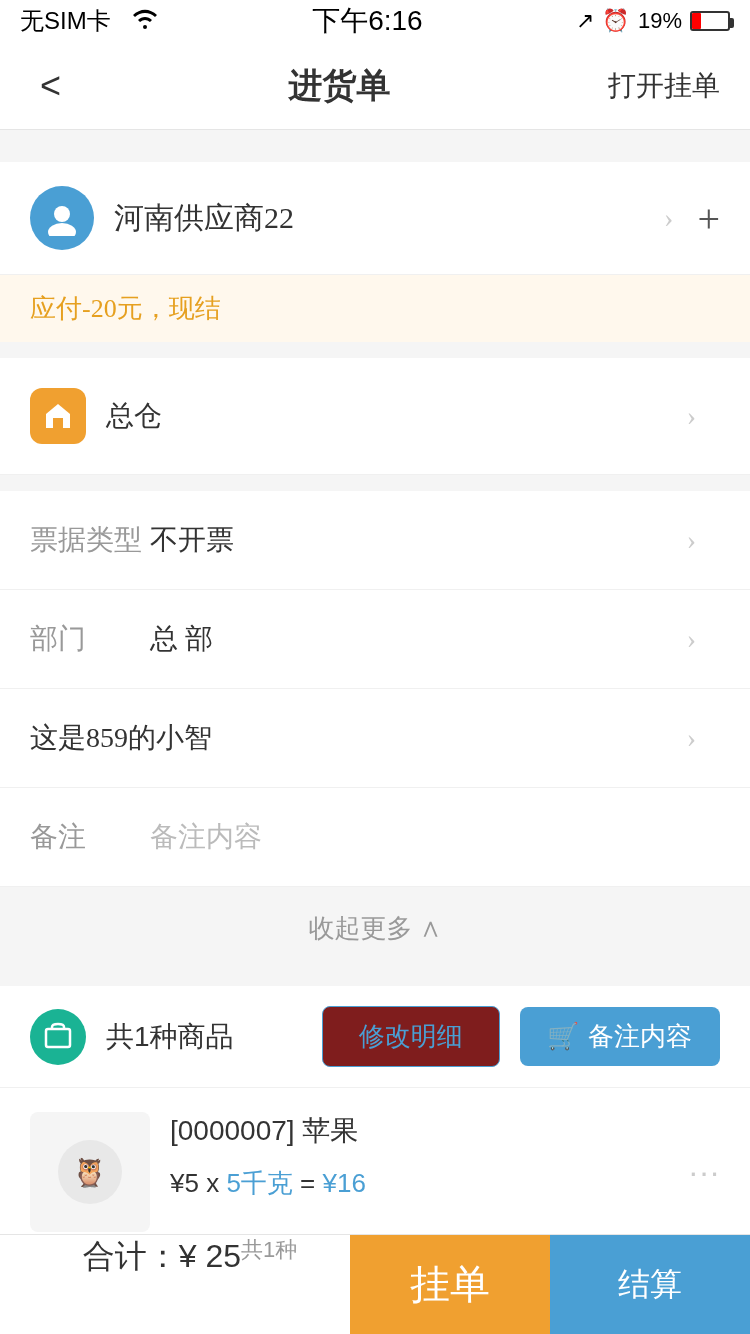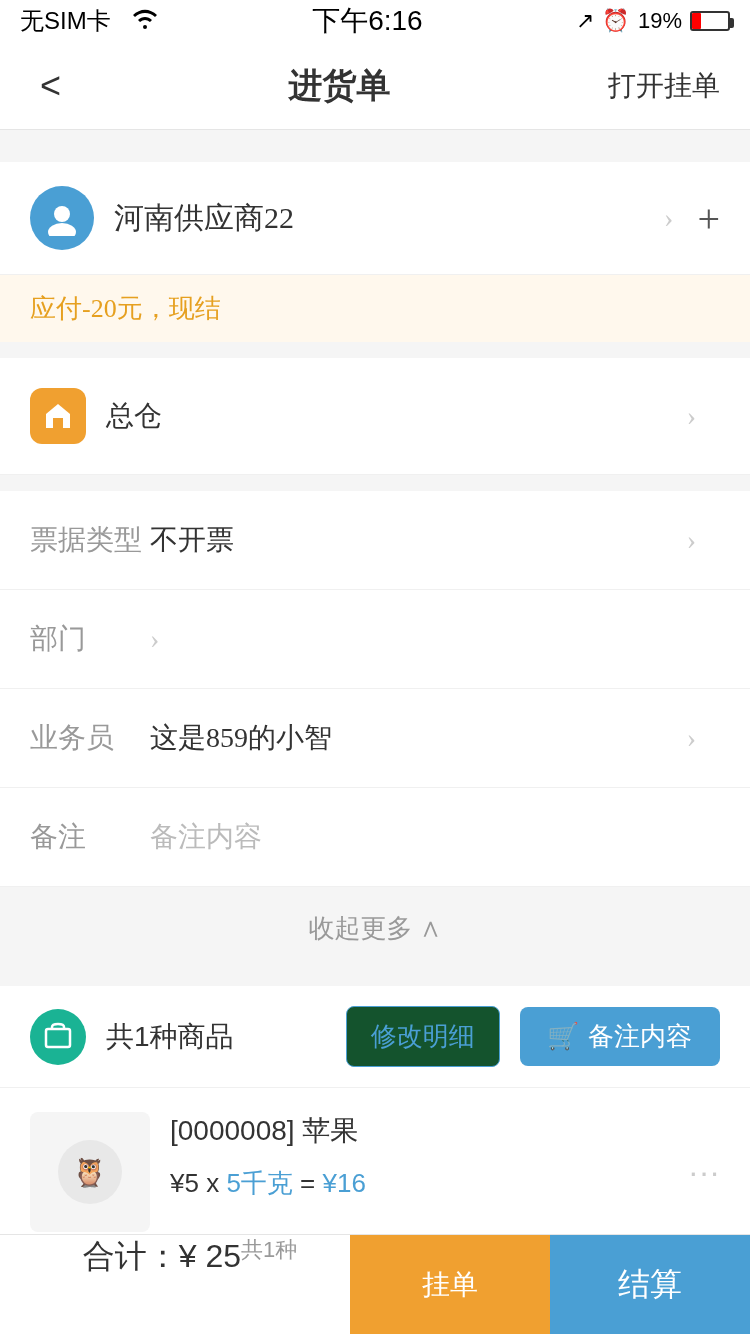--- a/index.html
+++ b/index.html
@@ -127,22 +127,22 @@
       align-items: center;
       padding: 20px 30px;
       gap: 20px;
     }
     .products-icon {
       width: 56px; height: 56px; border-radius: 50%; background: #1ab394;
       display: flex; align-items: center; justify-content: center; flex-shrink: 0;
     }
     .products-count { flex: 1; font-size: 28px; color: #333; }
     .btn-outline {
-      border: 1.5px solid #4a9fd4; color: #4a9fd4; background: #14532d;
-      padding: 12px 24px; border-radius: 8px; font-size: 26px;
+      border: 1.5px solid #4a9fd4; color: #4a9fd4; background: #7f1d1d;
+      padding: 12px 36px; border-radius: 8px; font-size: 26px;
     }
     .btn-primary {
       background: #4a9fd4; color: #fff;
       padding: 12px 28px; border-radius: 8px; font-size: 26px;
       border: none; display: flex; align-items: center; gap: 8px;
     }
 
     
     .product-item {
       background: #fff;
@@ -173,21 +173,21 @@
       border-top: 1px solid #e5e5e5;
     }
     .bottom-total {
       flex: 1; display: flex; flex-direction: row; justify-content: center;
       padding-left: 30px;
     }
     .total-amount { font-size: 32px; color: #333; font-weight: 500; }
     .total-count { font-size: 22px; color: #999; }
     .btn-hang {
       width: 200px; background: #f0a030; color: #fff;
-      font-size: 28px; display: flex; align-items: center; justify-content: center;
+      font-size: 40px; display: flex; align-items: center; justify-content: center;
       border: none;
     }
     .btn-checkout {
       width: 200px; background: #4a9fd4; color: #fff;
       font-size: 32px; display: flex; align-items: center; justify-content: center;
       border: none;
     }
   </style>
 </head>
 <body>
@@ -253,25 +253,25 @@
 <div class="section" style="margin-top:16px;">
 
   <div class="form-row">
     <span class="form-row-label">票据类型</span>
     <span class="form-row-value">不开票</span>
     <span class="chevron-right">›</span>
   </div>
 
   <div class="form-row">
     <span class="form-row-label">部门</span>
-    <span class="chevron-right">›</span>
-  </div>
-
-  <div class="form-row">
-    <span class="form-row-label">业务员</span>
+    <span class="form-row-value">总 部</span>
+    <span class="chevron-right">›</span>
+  </div>
+
+  <div class="form-row">
     <span class="form-row-value">这是859的小智</span>
     <span class="chevron-right">›</span>
   </div>
 
   <div class="form-row">
     <span class="form-row-label">备注</span>
     <span class="form-row-value placeholder">备注内容</span>
   </div>
 </div>
 
@@ -296,21 +296,21 @@
 <div class="product-item">
   <div class="product-thumb">
     <svg width="80" height="80" viewBox="0 0 80 80">
 
       <circle cx="40" cy="40" r="32" fill="#e8e8e8"></circle>
       <text x="40" y="50" text-anchor="middle" font-size="28" fill="#aaa">🦉</text>
     </svg>
   </div>
   <div class="product-info">
     <div class="product-name">
-      <span>[0000008]</span>
+      <span>[0000007]</span>
       <span>苹果</span>
     </div>
     <div class="product-price-row">
       <span>¥5</span>
       <span> x </span>
       <span class="price-highlight">5千克</span>
       <span> = </span>
       <span class="price-highlight">¥16</span>
     </div>
   </div>

